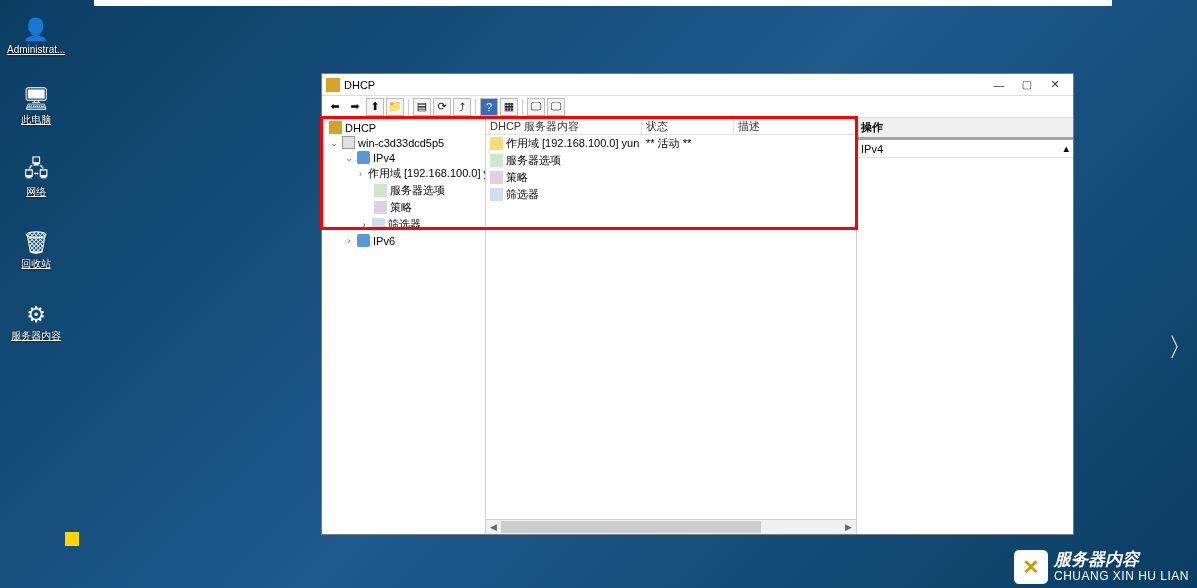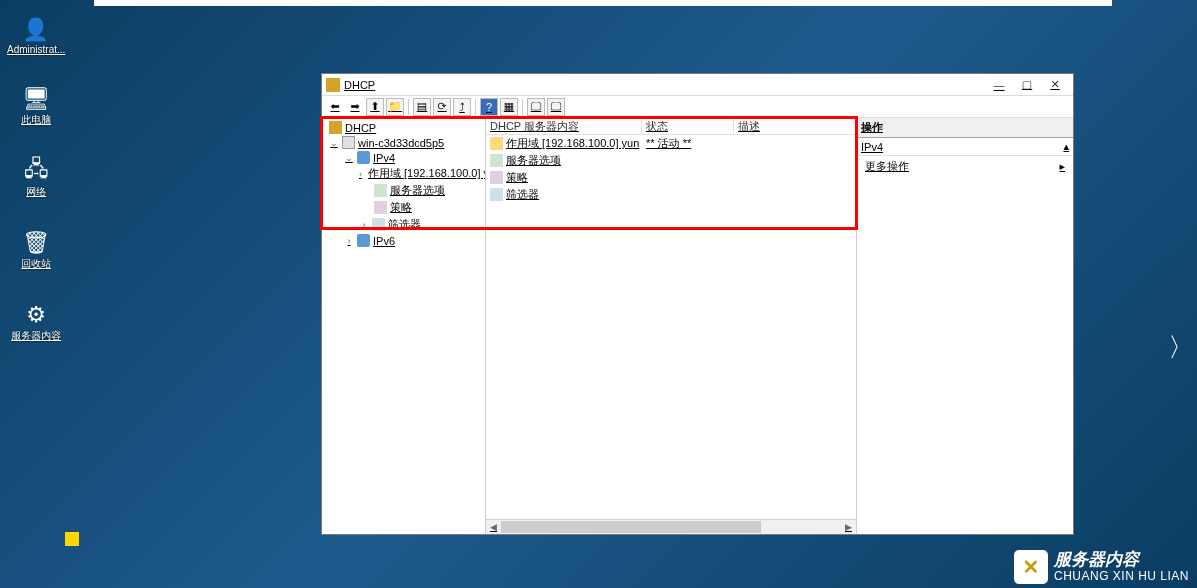--- a/index.html
+++ b/index.html
@@ -25,21 +25,21 @@
     
     .watermark { position: absolute; bottom: 4px; right: 8px; display: flex; align-items: center; gap: 6px; color: #fff; }
     .watermark .wm-logo { width: 34px; height: 34px; background: #fff; border-radius: 5px; display:flex; align-items:center; justify-content:center; color:#c90; font-weight:bold; font-size:20px; }
     .watermark .wm-text { display:flex; flex-direction:column; line-height:1.1; }
     .watermark .wm-text .big { font-size: 17px; font-weight: bold; font-style: italic; }
     .watermark .wm-text .small { font-size: 12px; letter-spacing: 0.5px; }
     
     .dhcp-window {
       position: absolute; left: 321px; top: 73px; width: 753px; height: 462px;
       background: #fff; border: 1px solid #7a7a7a;
-      display: flex; flex-direction: column; text-decoration: underline;
+      display: flex; flex-direction: column;
     }
     .titlebar {
       height: 22px; display: flex; align-items: center; padding: 0 4px;
       background: #fff; border-bottom: 1px solid #dcdcdc;
     }
     .titlebar .tb-icon { width: 14px; height: 14px; background: #d4a429; margin-right: 4px; }
     .titlebar .tb-title { flex: 1; font-size: 11px; }
     .titlebar .win-controls { display: flex; }
     .win-btn { width: 28px; height: 18px; display:flex; align-items:center; justify-content:center; cursor:pointer; font-size:11px; color:#333; }
     .menubar { height: 17px; display:flex; gap:10px; padding:0 6px; font-size:11px; color:#222; border-bottom:1px solid #e5e5e5; }
@@ -75,21 +75,21 @@
     .list-body { flex:1; overflow:hidden; position:relative; }
     .list-row { display:flex; font-size:11px; padding:1px 0; cursor:pointer; }
     .list-row .c1 { width:156px; padding-left:4px; display:flex; align-items:center; gap:3px; }
     .list-row .c2 { width:92px; padding-left:4px; }
     .list-row .c3 { flex:1; }
     .hscroll { height:15px; background:#f0f0f0; border-top:1px solid #d0d0d0; display:flex; }
     .hscroll .track { flex:1; position:relative; }
     .hscroll .thumb { position:absolute; left:0; top:1px; width:260px; height:12px; background:#cdcdcd; border-radius:0; }
     .hscroll .arrow { width:15px; display:flex; align-items:center; justify-content:center; color:#666; font-size:9px; }
     .action-pane { width:216px; display:flex; flex-direction:column; }
-    .action-pane .ap-hdr { background:#f0f0f0; font-size:11px; padding:2px 4px; border-bottom:1px solid #a3a3a3; font-weight:bold; }
+    .action-pane .ap-hdr { background:#f0f0f0; font-size:11px; padding:2px 4px; border-bottom:3px solid #a3a3a3; font-weight:bold; }
     .action-pane .ap-group { font-size:11px; padding:2px 4px; border-bottom:1px solid #e2e2e2; display:flex; align-items:center; justify-content:space-between; }
     .action-pane .ap-item { font-size:11px; padding:3px 8px; cursor:pointer; display:flex; justify-content:space-between; align-items:center; }
   </style>
 </head>
 <body>
 
 <div class="top-bar"></div>
 
 <div class="desktop-icons">
   <div class="desktop-icon">
@@ -234,24 +234,20 @@
         <div class="arrow">▶</div>
       </div>
     </div>
 
     <div class="action-pane">
       <div class="ap-hdr">操作</div>
       <div class="ap-group">
         <span>IPv4</span>
         <span>▴</span>
       </div>
-      <div class="ap-item">
-        <span>更多操作</span>
-        <span>▸</span>
-      </div>
     </div>
   </div>
 </div>
 
 <div class="next-arrow">〉</div>
 
 <div class="bottom-frag"></div>
 
 <div class="watermark">
   <div class="wm-logo">✕</div>

